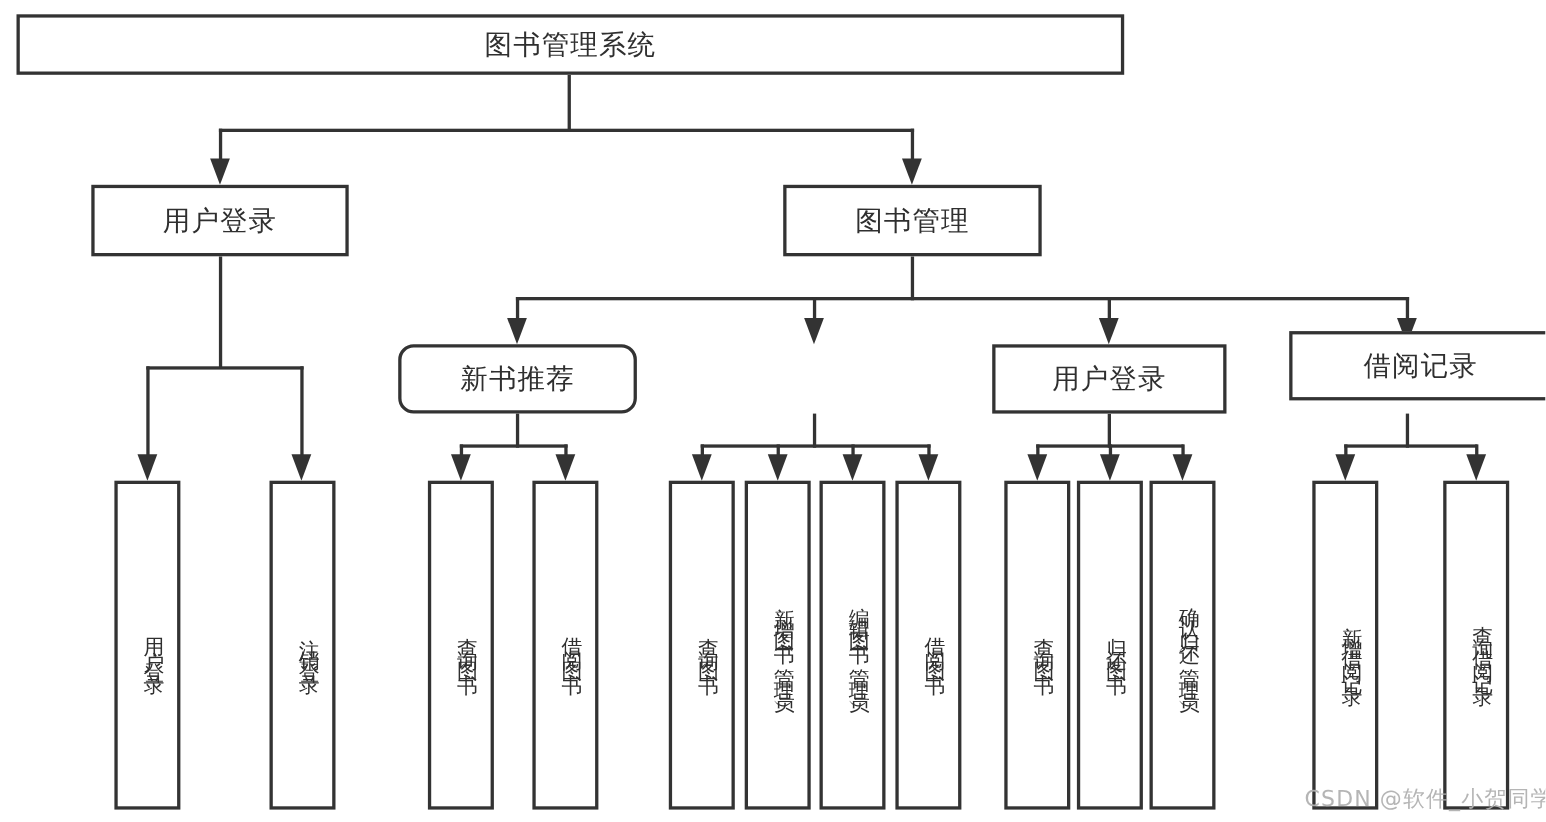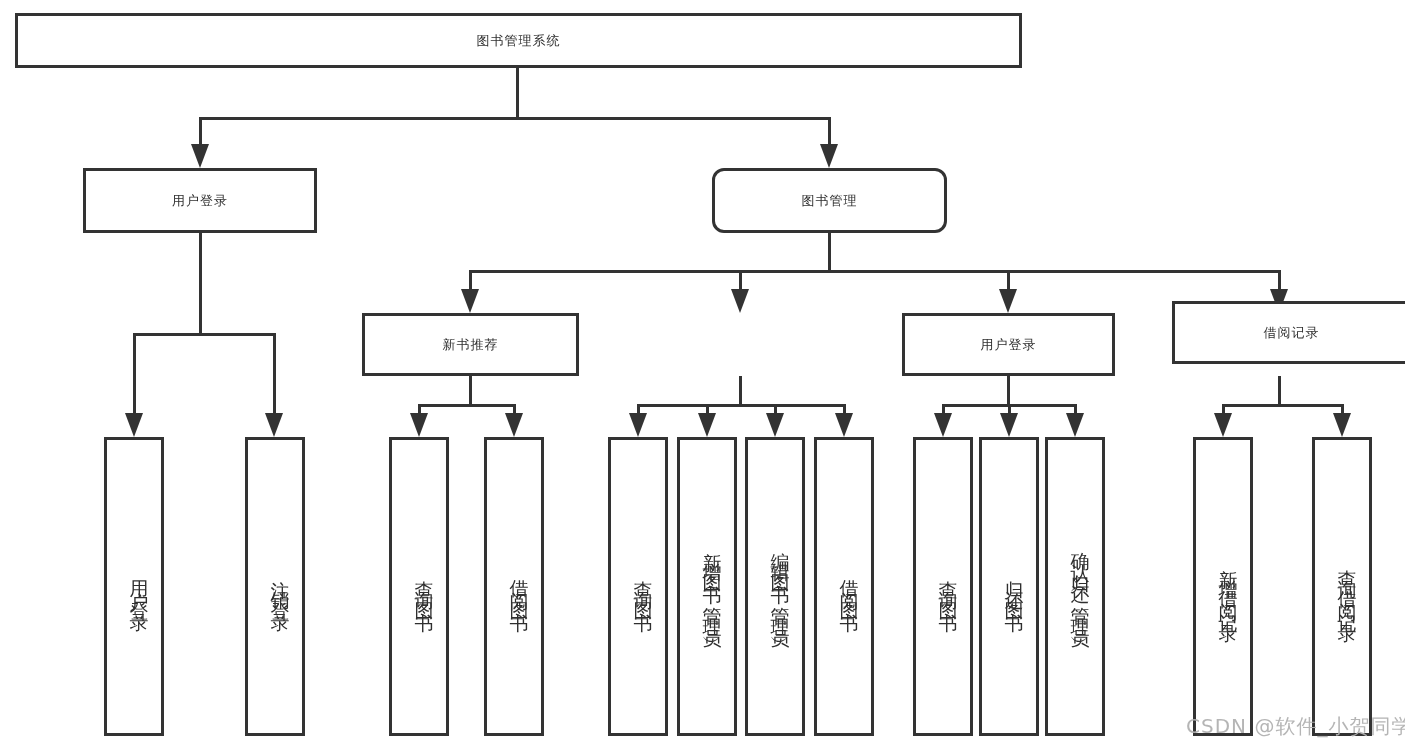--- a/index.html
+++ b/index.html
@@ -2,21 +2,21 @@
 <html><head>
 <meta charset="utf-8">
 <style>
   html,body{margin:0;padding:0;background:#fff;}
   body{font-family:"DejaVu Sans","Liberation Sans",sans-serif;}
   #canvas{position:relative;width:1405px;height:747px;background:#ffffff;overflow:hidden;}
 
   
   .hbox{position:absolute;box-sizing:border-box;border:3px solid #333333;background:#ffffff;
         display:flex;align-items:center;justify-content:center;
-        font-size:13px;color:#2f2f2f;letter-spacing:1px;}
+        font-size:25px;color:#2f2f2f;letter-spacing:1px;}
   .vbox{position:absolute;box-sizing:border-box;border:3px solid #333333;background:#ffffff;
         top:437px;width:60px;height:299px;
         display:flex;align-items:center;justify-content:center;}
   .vbox .vtext{writing-mode:vertical-lr;text-orientation:mixed;
         font-size:19px;line-height:1;letter-spacing:11px;color:#2f2f2f;
         margin-block-end:-11px;}
 
   
   .line{position:absolute;background:#333333;}
   .ah{position:absolute;width:0;height:0;
@@ -91,25 +91,25 @@
   <div class="line" style="left:1341px;top:404px;width:3px;height:13px;"></div>
   <div class="ah" style="left:1333px;top:413px;"></div>
 
   <div class="hbox" style="left:15px;top:13px;width:1007px;height:55px;">
     <span>图书管理系统</span>
   </div>
 
   <div class="hbox" style="left:83px;top:168px;width:234px;height:65px;">
     <span>用户登录</span>
   </div>
-  <div class="hbox" style="left:712px;top:168px;width:235px;height:65px;border-radius:12px;">
+  <div class="hbox" style="left:712px;top:168px;width:235px;height:65px;">
     <span>图书管理</span>
   </div>
 
-  <div class="hbox" style="left:362px;top:313px;width:217px;height:63px;">
+  <div class="hbox" style="left:362px;top:313px;width:217px;height:63px;border-radius:14px;">
     <span>新书推荐</span>
   </div>
   <div class="hbox" style="left:902px;top:313px;width:213px;height:63px;">
     <span>用户登录</span>
   </div>
   <div class="hbox" style="left:1172px;top:301px;width:239px;height:63px;">
     <span>借阅记录</span>
   </div>
 
   <div class="vbox" style="left:104px;">

